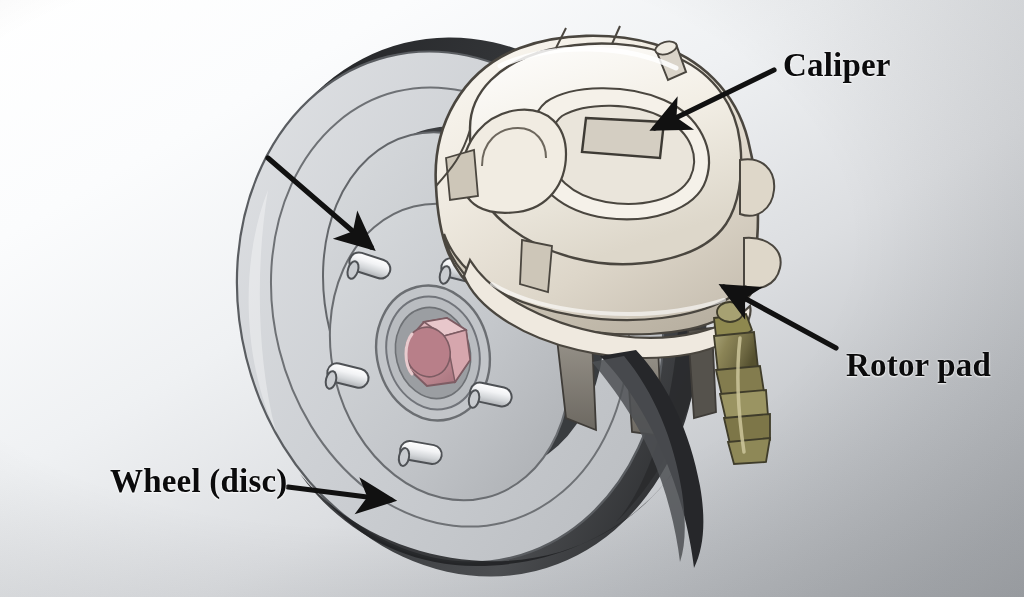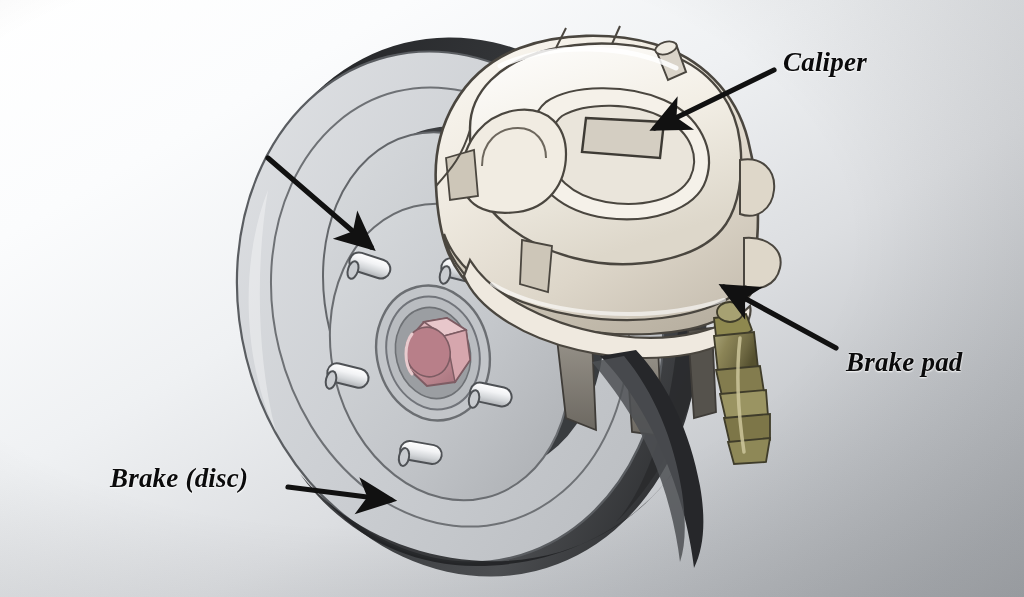--- a/index.html
+++ b/index.html
@@ -28,26 +28,25 @@
     inset: 0;
     width: 1024px;
     height: 597px;
     display: block;
   }
   .callout {
     position: absolute;
     color: #0b0b0c;
     font-family: "Liberation Serif", "DejaVu Serif", serif;
     font-weight: bold;
-    font-size: 27px;
+    font-size: 33px;
     letter-spacing: 0.2px;
     white-space: nowrap;
     text-shadow: 0 0 2px rgba(255,255,255,0.95), 0 1px 2px rgba(255,255,255,0.8);
     user-select: none;
-    font-style: italic;
   }
   #label-wheel-hub  { left: 101px; top: 112px; }
   #label-caliper    { left: 783px; top: 47px;  }
   #label-brake-pad  { left: 846px; top: 347px; }
   #label-rotor-disc { left: 110px; top: 463px; }
 </style>
 </head>
 <body>
 
 <div id="stage">
@@ -307,17 +306,17 @@
       <line x1="268" y1="158" x2="371" y2="247"></line>
       <line x1="774" y1="70" x2="655" y2="128"></line>
       <line x1="836" y1="348" x2="724" y2="287"></line>
       <line x1="288" y1="487" x2="391" y2="500"></line>
     </g>
   </svg>
 
 
   <div class="callout" id="label-caliper">Caliper</div>
 
-  <div class="callout" id="label-brake-pad">Brake pad</div>
-
-  <div class="callout" id="label-rotor-disc">Brake (disc)</div>
+  <div class="callout" id="label-brake-pad">Rotor pad</div>
+
+  <div class="callout" id="label-rotor-disc">Wheel (disc)</div>
 
 </div>
 
 </body></html>

